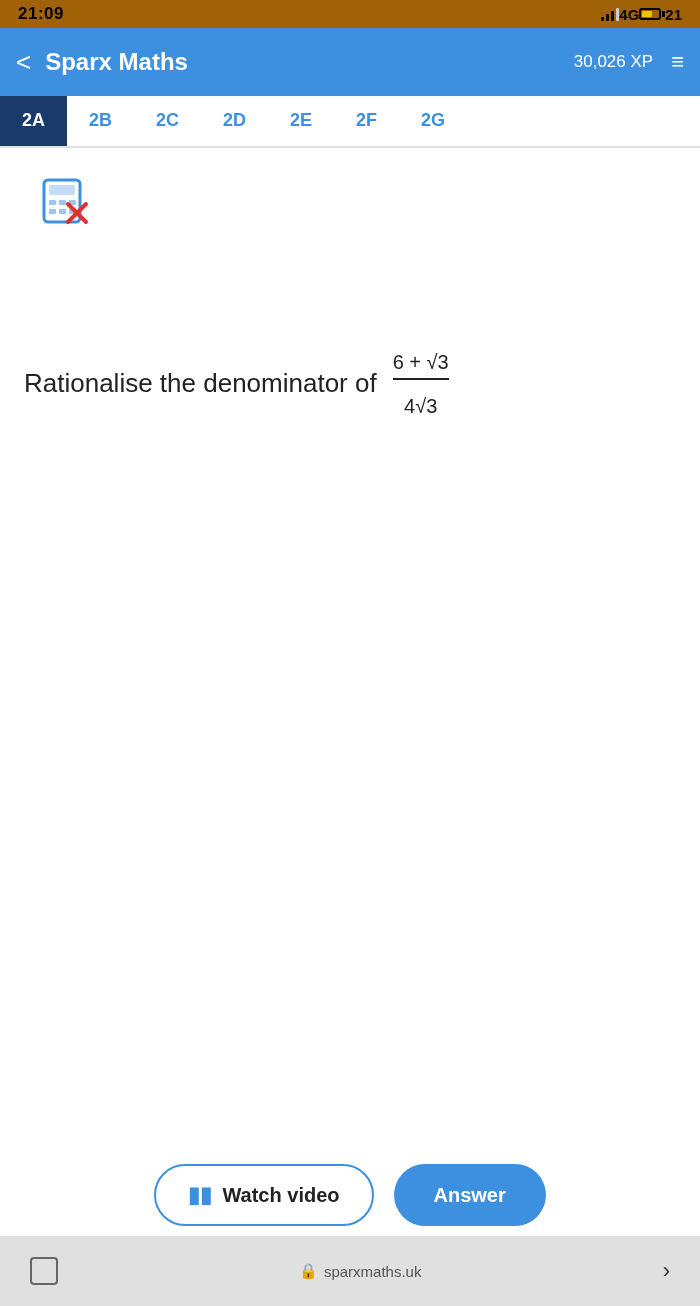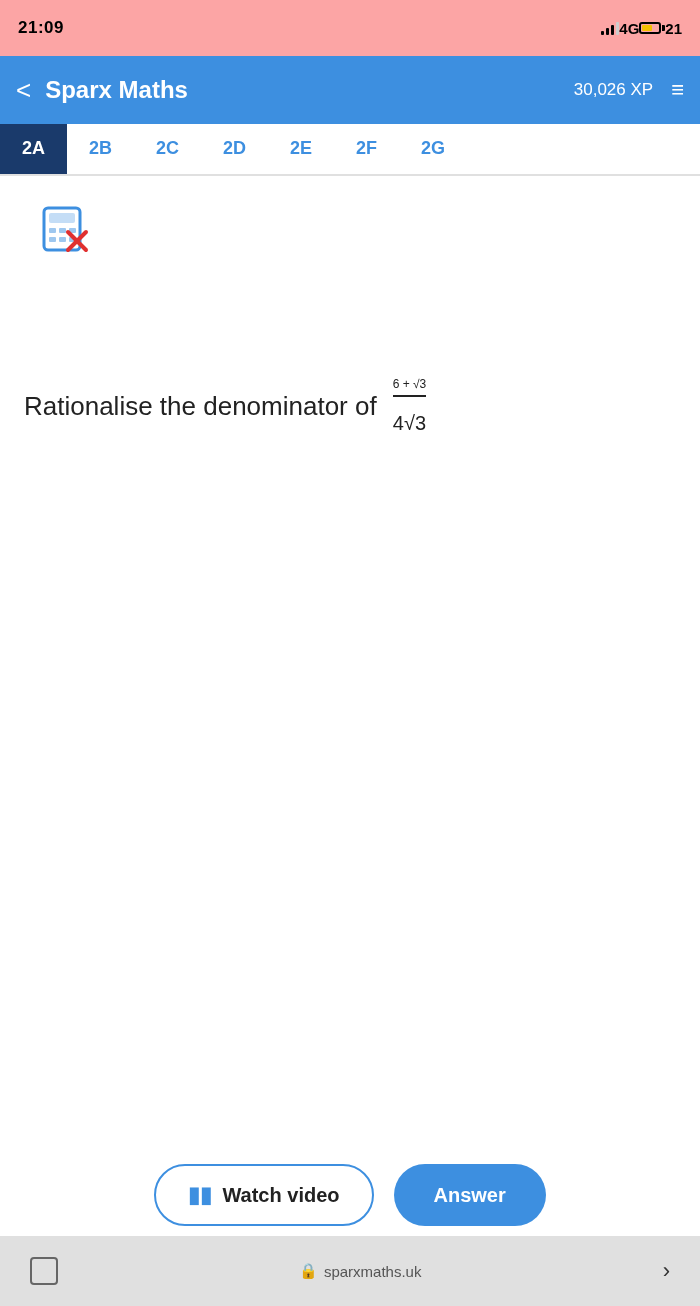--- a/index.html
+++ b/index.html
@@ -9,26 +9,26 @@
       width: 700px;
       height: 1306px;
       font-family: -apple-system, BlinkMacSystemFont, 'Segoe UI', Arial, sans-serif;
       background: #fff;
       overflow: hidden;
       position: relative;
     }
 
     
     .status-bar {
-      background: #fca5a5;
+      background: #a16207;
       display: flex;
       justify-content: space-between;
       align-items: center;
       padding: 4px 18px 4px 18px;
-      height: 56px;
+      height: 28px;
     }
     .status-left {
       font-size: 17px;
       font-weight: 600;
       color: #000;
       letter-spacing: 0.5px;
     }
     .status-right {
       display: flex;
       align-items: center;
@@ -173,21 +173,21 @@
       font-size: 26px;
     }
     .fraction-container {
       display: inline-flex;
       flex-direction: column;
       align-items: center;
       margin-left: 6px;
       vertical-align: middle;
     }
     .fraction-numerator {
-      font-size: 12px;
+      font-size: 20px;
       border-bottom: 2px solid #222;
       padding-bottom: 2px;
       text-align: center;
       line-height: 1.4;
     }
     .fraction-denominator {
       font-size: 20px;
       padding-top: 12px;
       text-align: center;
       line-height: 1.4;

